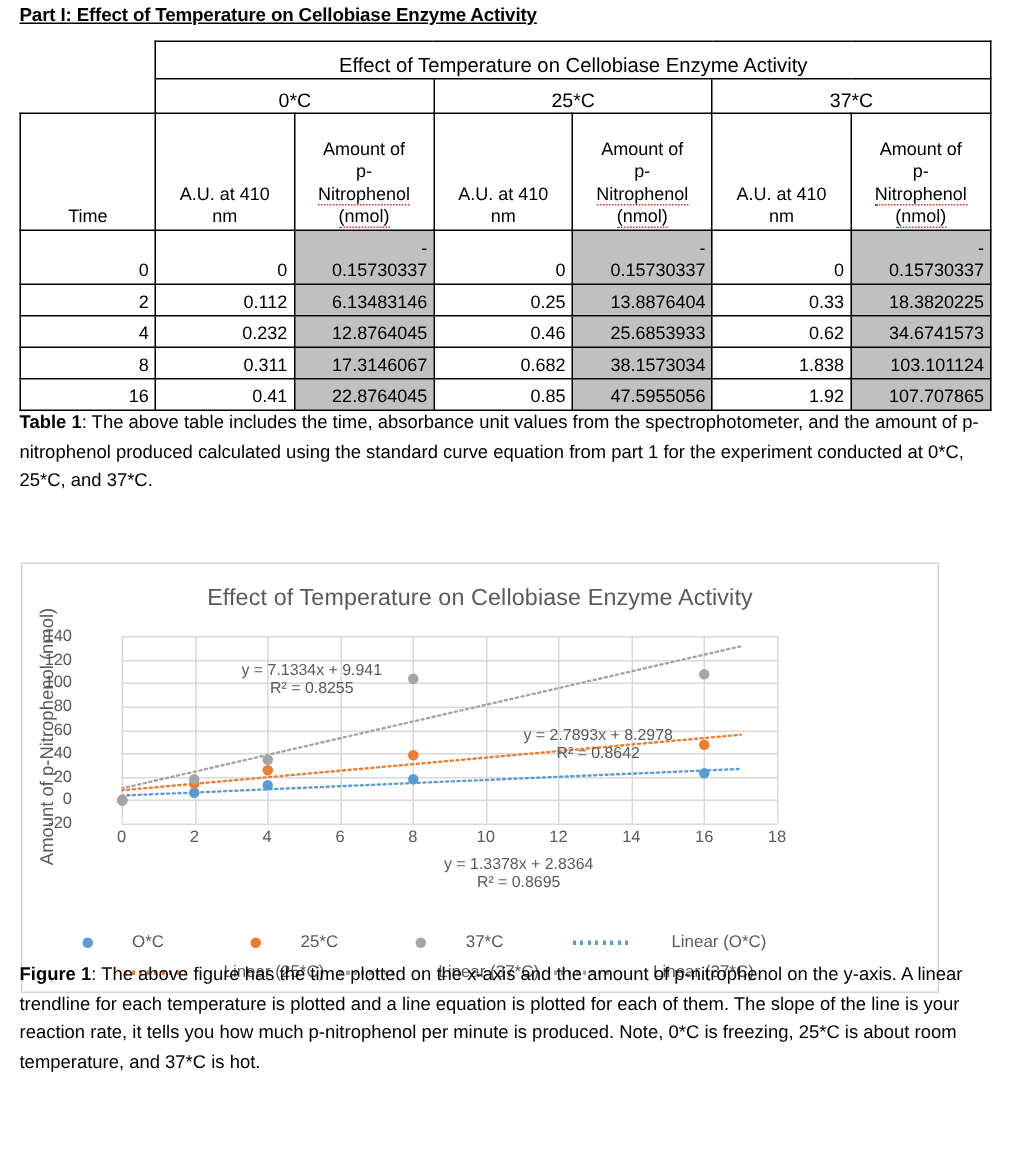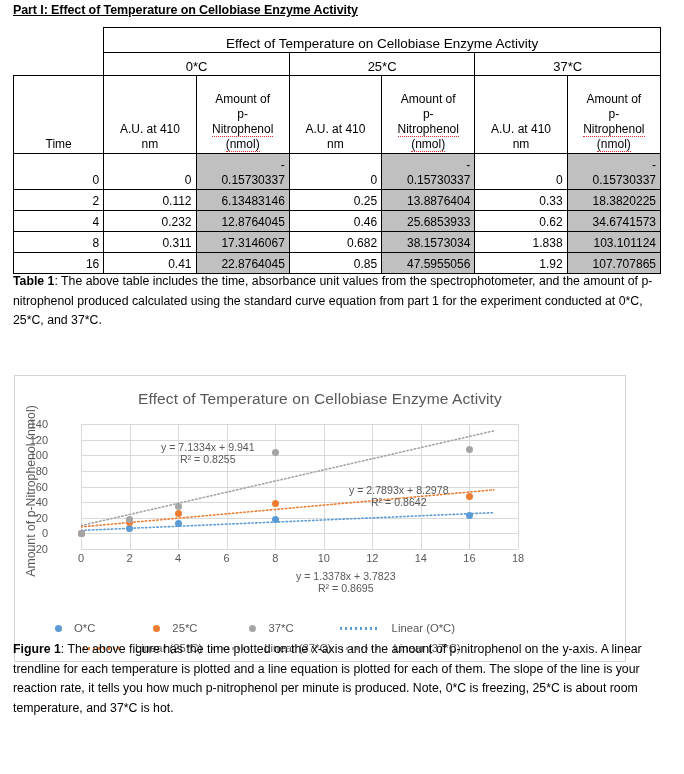--- a/index.html
+++ b/index.html
@@ -188,21 +188,21 @@
     display: flex;
     align-items: center;
     height: 20px;
   }
   .legend-row.row2 { padding-left: 28px; }
   .legend-item {
     display: flex;
     align-items: center;
     white-space: nowrap;
   }
-  .legend-item .lbl { margin-left: 12px; }
+  .legend-item .lbl { margin-left: 26px; }
   .legend-dot {
     width: 7px;
     height: 7px;
     border-radius: 50%;
     flex: 0 0 auto;
   }
   .legend-line {
     width: 40px;
     height: 3px;
     flex: 0 0 auto;
@@ -404,21 +404,21 @@
         <div class="dot" style="left: 388.444px; top: 25.2282px; background: rgb(165, 165, 165);"></div>
         <div class="eq-label" style="left: 80px; top: 17px;">
           <div>y = 7.1334x + 9.941</div>
           <div>R² = 0.8255</div>
         </div>
         <div class="eq-label" style="left: 268px; top: 60px;">
           <div>y = 2.7893x + 8.2978</div>
           <div>R² = 0.8642</div>
         </div>
         <div class="eq-label" style="left: 215px; top: 146px;">
-          <div>y = 1.3378x + 3.7823</div>
+          <div>y = 1.3378x + 2.8364</div>
           <div>R² = 0.8695</div>
         </div>
       </div>
 
     <div class="legend">
       <div class="legend-row">
         <div class="legend-item">
           <span class="legend-dot" style="background:#5b9bd5"></span>
           <span class="lbl">O*C</span>
         </div>

